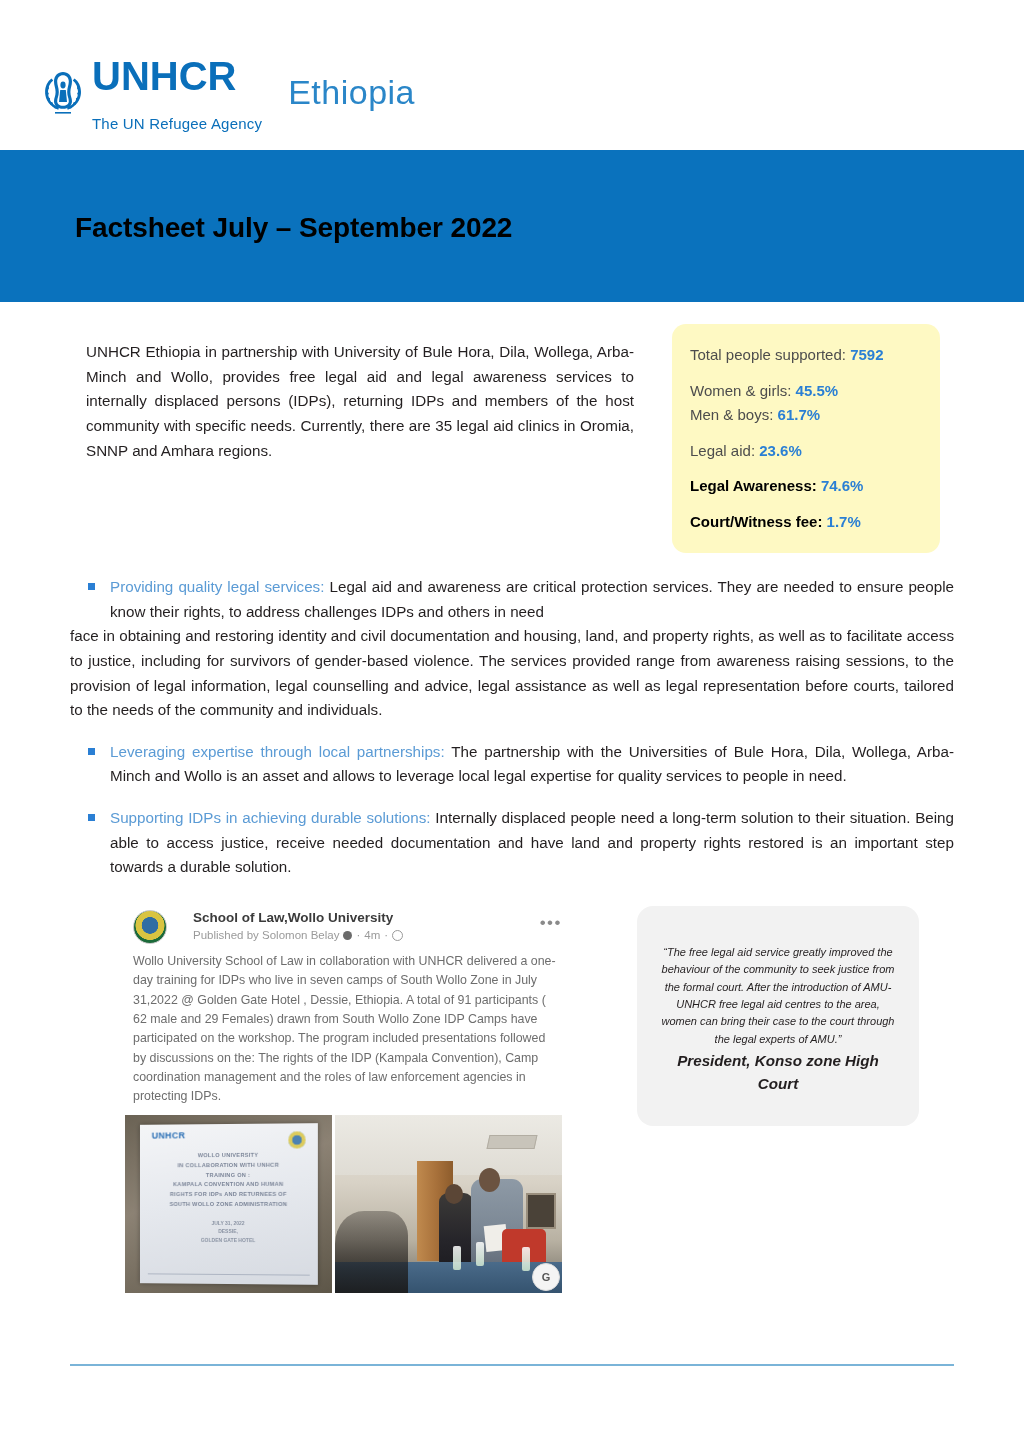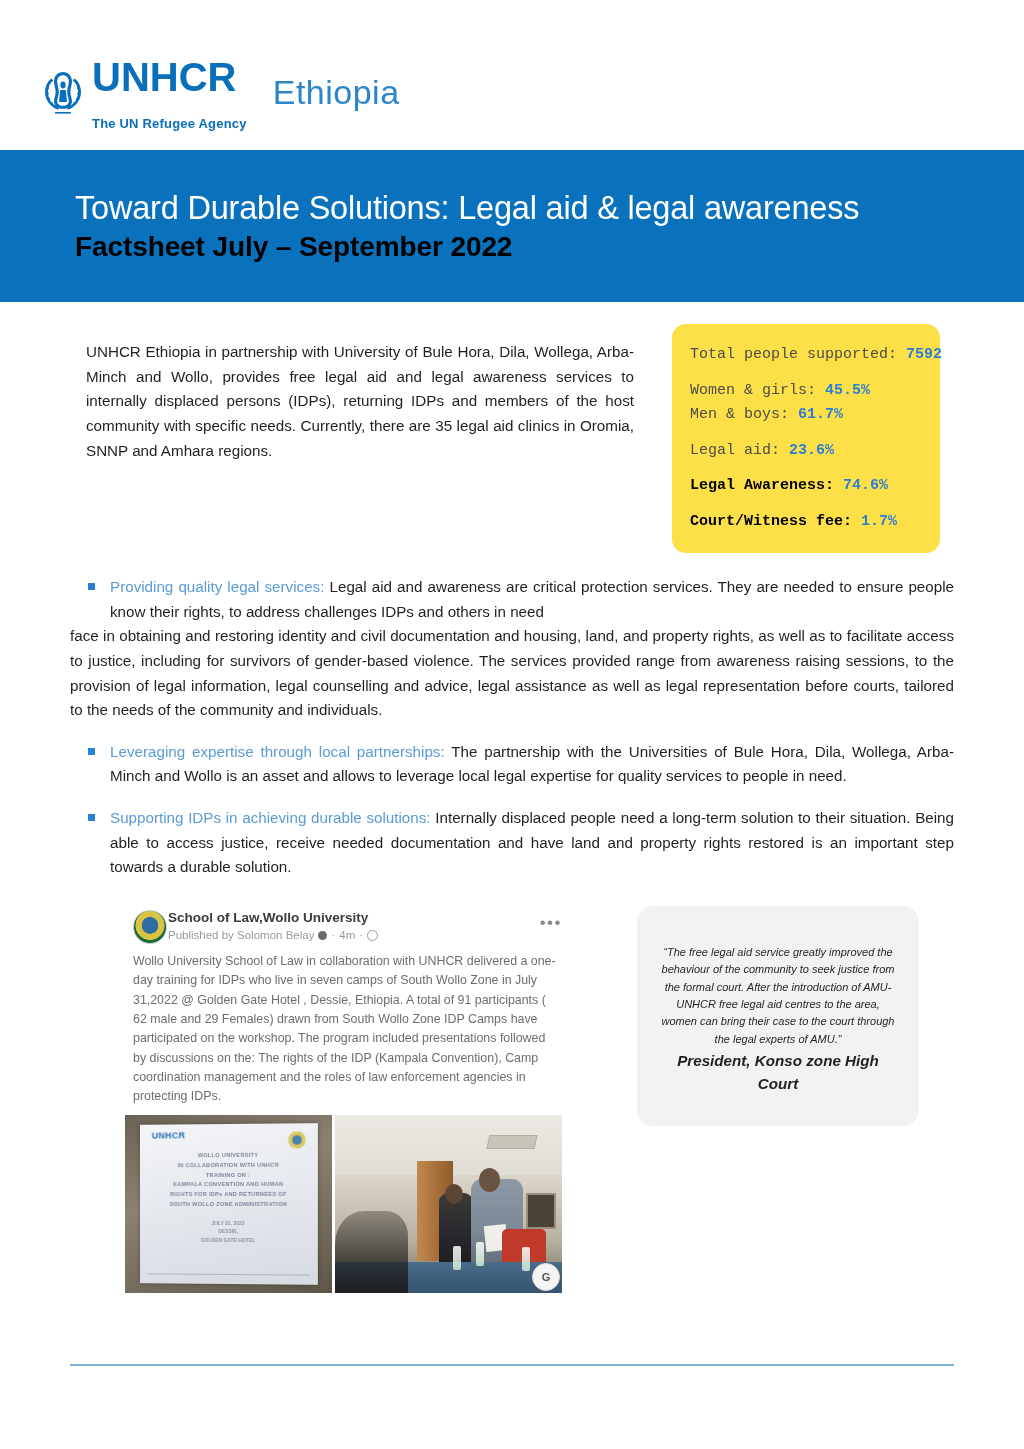--- a/index.html
+++ b/index.html
@@ -37,22 +37,22 @@
   }
   .logo-unhcr {
     font-size: 40px;
     font-weight: bold;
     letter-spacing: 0px;
     color: #0a6fba;
     line-height: 1;
     font-family: "Liberation Sans", sans-serif;
   }
   .logo-tagline {
-    font-size: 13px;
-    font-weight: bold;
+    font-size: 15px;
+    font-weight: normal;
     color: #0a6fba;
     letter-spacing: 0.2px;
     margin-top: 19px;
   }
   .logo-country {
     font-size: 34px;
     color: #2a86c8;
     margin-left: 26px;
     letter-spacing: 0.5px;
     align-self: center;
@@ -100,27 +100,26 @@
   }
   .intro-text {
     font-size: 15.2px;
     line-height: 1.62;
     text-align: justify;
     margin: 16px;
   }
 
   
   .stats-box {
-    background: #fde047;
+    background: #fef9c3;
     border-radius: 14px;
     padding: 20px 20px 20px 18px;
     width: 268px;
     box-sizing: border-box;
     flex: 0 0 auto;
-    font-family: Liberation Mono, monospace;
   }
   .stat-line {
     font-size: 15px;
     line-height: 1.5;
     color: #4d4d4d;
     margin-bottom: 13px;
     white-space: nowrap;
   }
   .stat-line:last-child { margin-bottom: 0; }
   .stat-line.tight { margin-bottom: 2px; }
@@ -177,21 +176,21 @@
   }
   .fb-avatar {
     width: 34px; height: 34px;
     border-radius: 50%;
     flex: 0 0 auto;
     background: radial-gradient(circle at 50% 45%, #2e6da4 0 34%, #d9c441 36% 60%, #1b6a3a 62% 80%, #e8e8e8 82%);
     border: 1px solid #c9c9c9;
     box-sizing: border-box;
   }
   .fb-headtext {
-    margin-left: 1px;
+    margin-left: 26px;
     flex: 1 1 auto;
   }
   .fb-pagename {
     font-size: 13.5px;
     font-weight: bold;
     color: #3b3b3b;
     line-height: 1.25;
   }
   .fb-meta {
     font-size: 11.5px;
@@ -451,21 +450,20 @@
     </svg>
   </div>
   <div class="logo-wordmark">
     <div class="logo-unhcr">UNHCR</div>
     <div class="logo-tagline">The UN Refugee Agency</div>
   </div>
   <div class="logo-country">Ethiopia</div>
 </div>
 
 <div class="title-banner">
-  <div class="banner-title">Toward Durable Solutions: Legal aid &amp; legal awareness</div>
   <div class="banner-subtitle">Factsheet July – September 2022</div>
 </div>
 
 <div class="content">
 
   <div class="top-row">
     <div class="intro-col">
       <p class="intro-text">UNHCR Ethiopia in partnership with University of Bule Hora, Dila, Wollega, Arba-Minch and Wollo, provides free legal aid and legal awareness services to internally displaced persons (IDPs), returning IDPs and members of the host community with specific needs. Currently, there are 35 legal aid clinics in Oromia, SNNP and Amhara regions.</p>
     </div>
 

